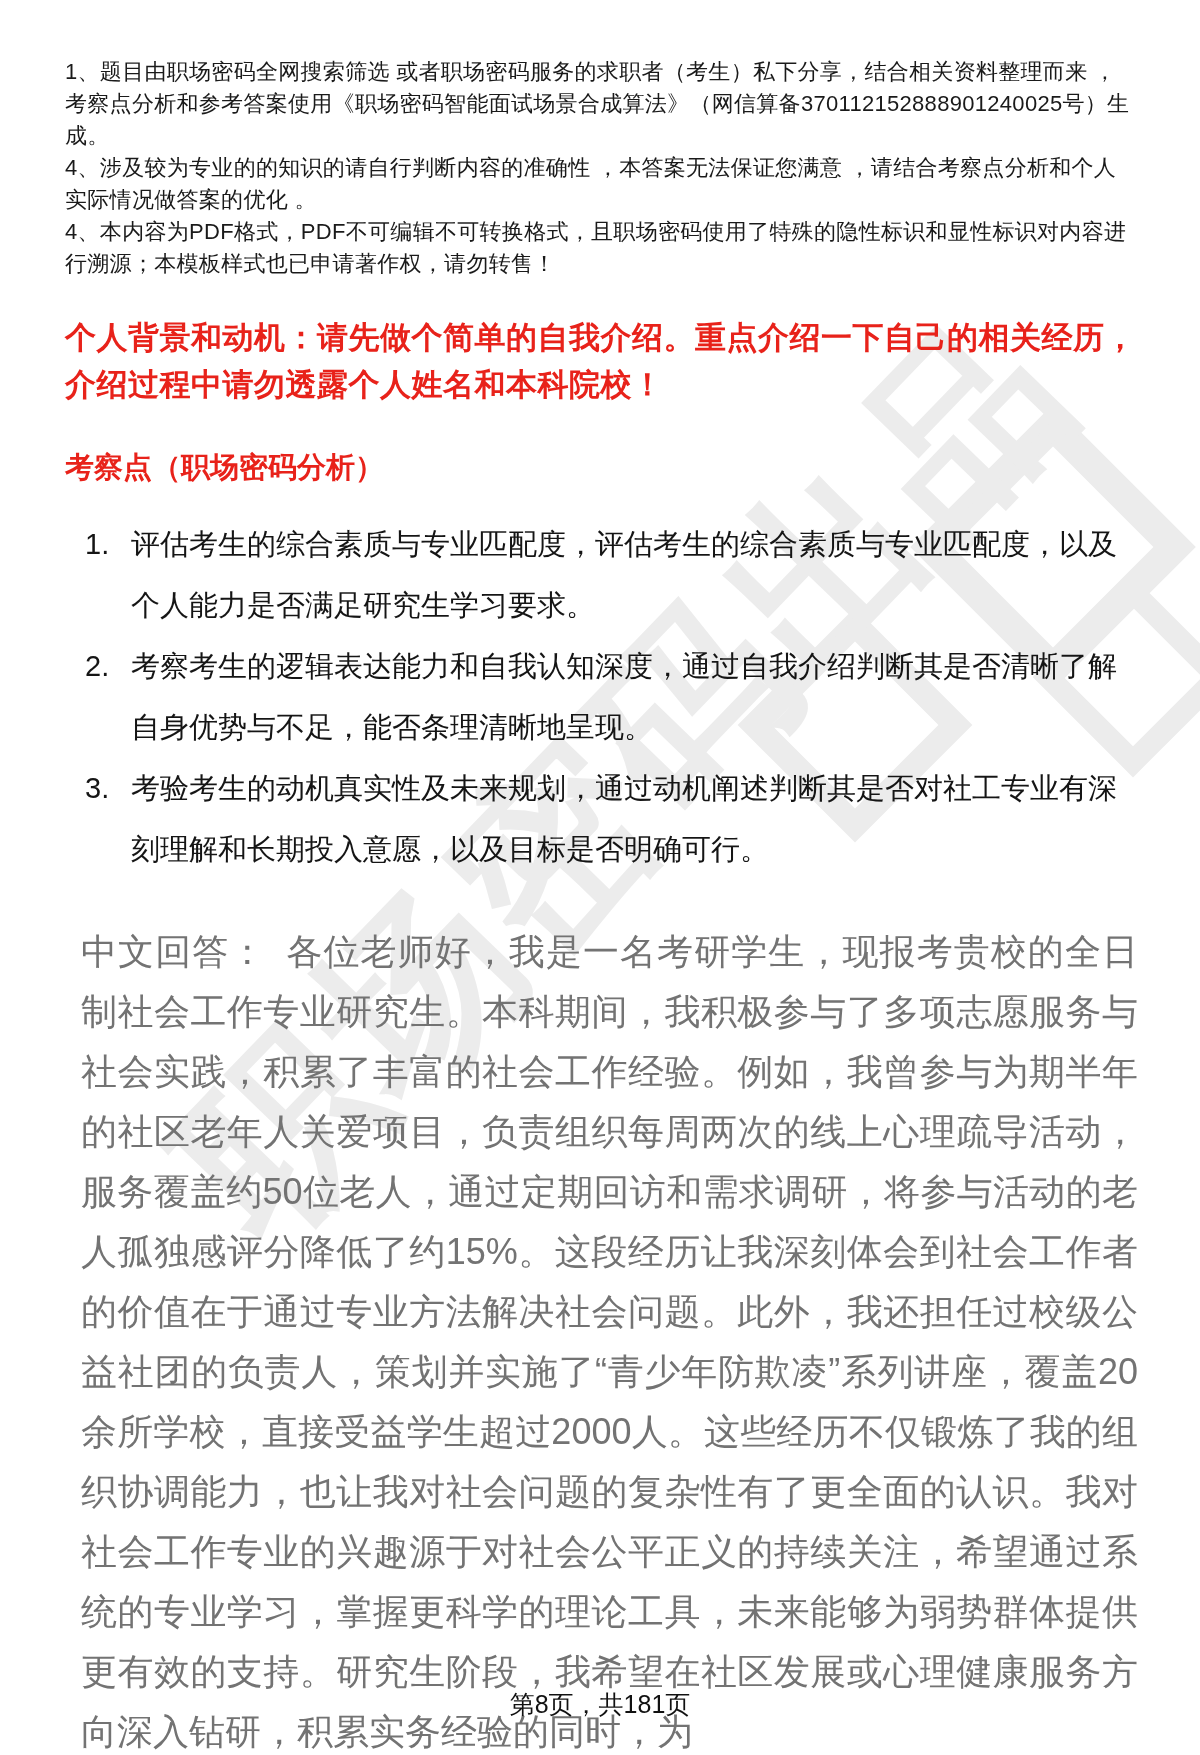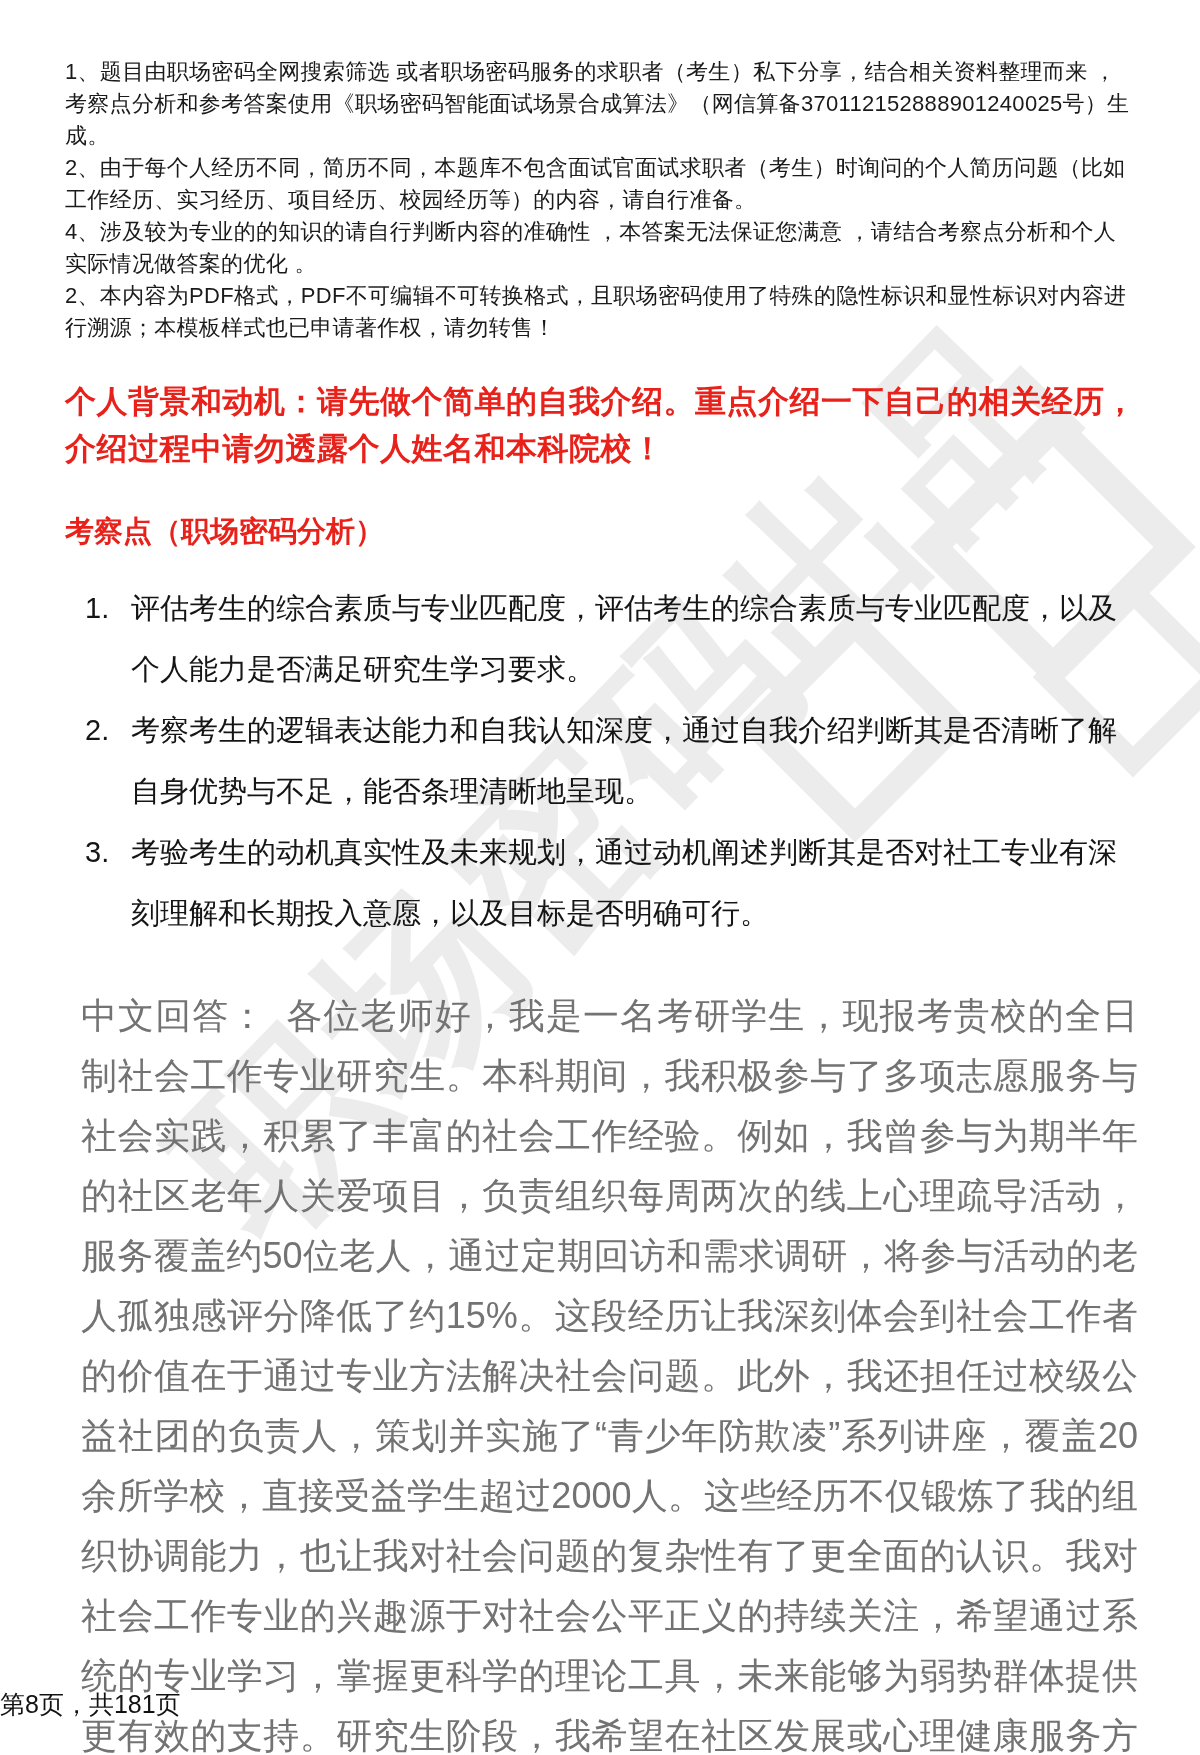--- a/index.html
+++ b/index.html
@@ -100,44 +100,43 @@
     line-height:60px;
     text-align:justify;
     color:#737373;
   }
   .ans-label{padding-right:20px;}
   .footer{
     position:absolute;
     left:0;right:0;
     bottom:34px;
     z-index:1;
-    text-align:left;
+    text-align:center;
     font-size:25px;
     color:#111111;
   }
 </style>
 </head>
 <body>
 
 <div class="page">
 
   <div class="watermark">
     <div class="wm-diamond wm-d1"></div>
     <div class="wm-diamond wm-d2"></div>
     <div class="wm-diamond wm-d3"></div>
     <span class="wm-text">职场密码出品</span>
   </div>
 
   <div class="content">
 
     <div class="disclaimer">
       <p class="disc-item">1、题目由职场密码全网搜索筛选 或者职场密码服务的求职者（考生）私下分享，结合相关资料整理而来 ，考察点分析和参考答案使用《职场密码智能面试场景合成算法》（网信算备370112152888901240025号）生成。</p>
-      <p class="disc-item">2、由于每个人经历不同，简历不同，本题库不包含面试官面试求职者（考生）时询问的个人简历问题（比如工作经历、实习经历、项目经历、校园经历等）的内容，请自行准备。</p>
       <p class="disc-item">4、涉及较为专业的的知识的请自行判断内容的准确性 ，本答案无法保证您满意 ，请结合考察点分析和个人实际情况做答案的优化 。</p>
-      <p class="disc-item">2、本内容为PDF格式，PDF不可编辑不可转换格式，且职场密码使用了特殊的隐性标识和显性标识对内容进行溯源；本模板样式也已申请著作权，请勿转售！</p>
+      <p class="disc-item">4、本内容为PDF格式，PDF不可编辑不可转换格式，且职场密码使用了特殊的隐性标识和显性标识对内容进行溯源；本模板样式也已申请著作权，请勿转售！</p>
     </div>
 
     <h1 class="q-title">个人背景和动机：请先做个简单的自我介绍。重点介绍一下自己的相关经历，介绍过程中请勿透露个人姓名和本科院校！</h1>
 
     <h2 class="section-heading">考察点（职场密码分析）</h2>
 
     <div class="points">
       <div class="point">
         <span class="p-num">1.</span>
         <span class="p-text">评估考生的综合素质与专业匹配度，评估考生的综合素质与专业匹配度，以及个人能力是否满足研究生学习要求。</span>

